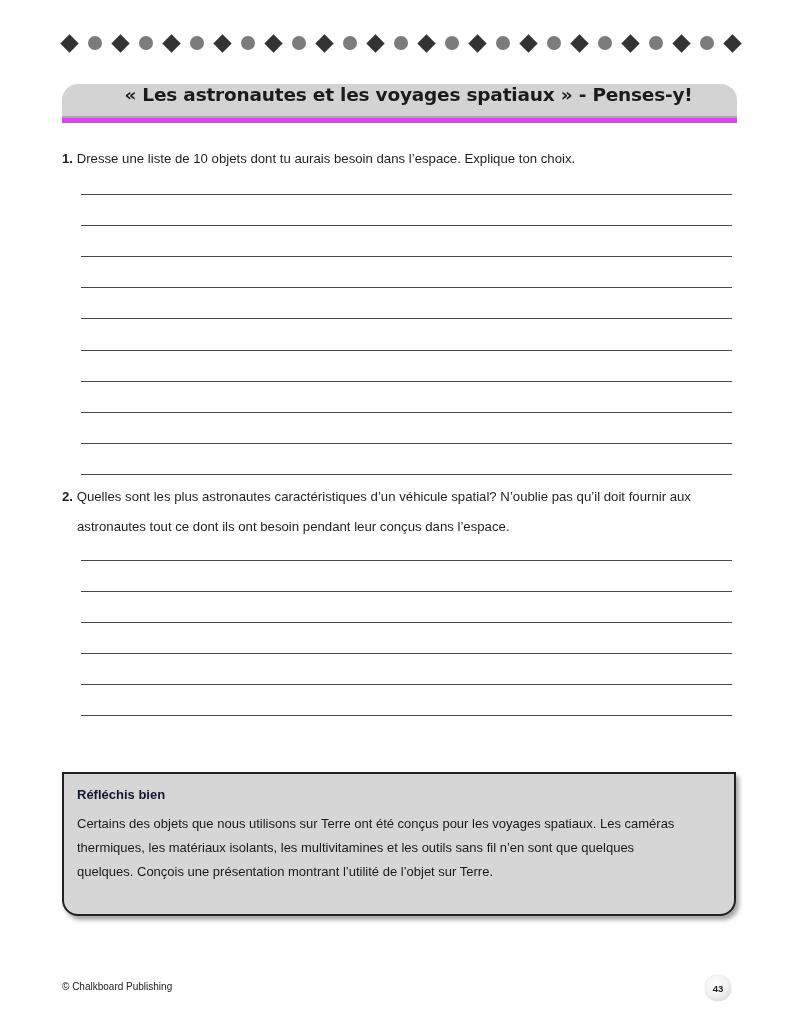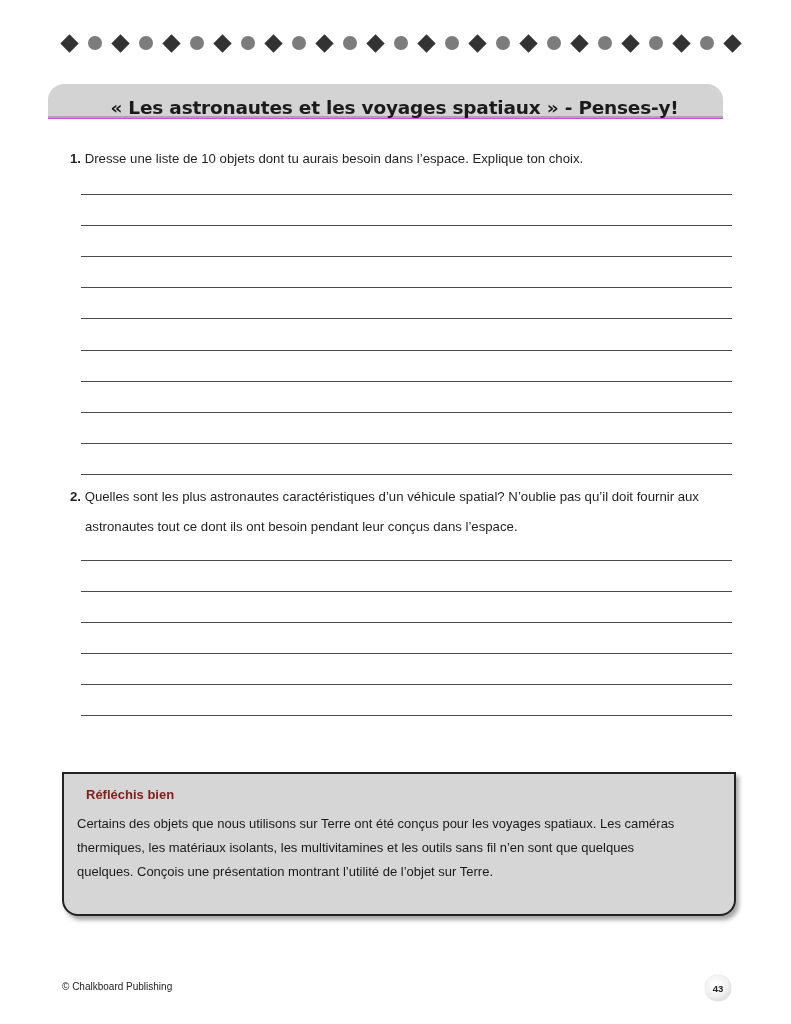--- a/index.html
+++ b/index.html
@@ -12,53 +12,53 @@
       display: flex; justify-content: space-between; align-items: center;
     }
     .deco-diamond {
       width: 13px; height: 13px; background: #333333; transform: rotate(45deg);
       margin: 0 1px;
     }
     .deco-circle {
       width: 14px; height: 14px; border-radius: 50%; background: #7c7c7c;
     }
     .title-banner {
-      position: absolute; left: 48px; top: 84px; width: 675px; height: 34px;
+      position: absolute; left: 62px; top: 84px; width: 675px; height: 34px;
       background: #d3d3d3; border-radius: 16px 16px 0 0;
-      border-bottom: 1px solid #d946ef;
+      border-bottom: 5px solid #d946ef;
       box-shadow: inset 0 -2px 0 #a8a8a8;
-      display: flex; align-items: flex-end; justify-content: center;
+      display: flex; align-items: flex-start; justify-content: center;
     }
     .title-text {
       font-family: "DejaVu Sans", sans-serif; font-weight: bold;
       font-size: 18.5px; color: #1b1b1b; letter-spacing: -0.2px;
       margin-left: 18px;
     }
     .question {
       position: absolute; left: 62px; width: 680px;
-      font-size: 13.2px; line-height: 30px; color: #1f1f1f; margin-left: 8px;
+      font-size: 13.2px; line-height: 30px; color: #1f1f1f;
     }
     .question .num { font-weight: bold; }
     .q1 { top: 144px; }
     .q2 { top: 482px; }
     .q2 .cont { display: block; padding-left: 15px; }
     .answer-line {
       position: absolute; left: 81px; width: 651px; height: 0;
       border-top: 1.4px solid #4a4a4a;
     }
     .think-box {
       position: absolute; left: 62px; top: 772px; width: 674px; height: 144px;
       background: #d6d6d6; border: 2px solid #222222;
       border-radius: 0 0 16px 16px;
       box-shadow: 3px 4px 4px rgba(0,0,0,0.35);
       box-sizing: border-box;
     }
     .think-title {
-      position: absolute; left: 22px; top: 13px;
-      font-size: 13px; font-weight: bold; color: #7f1d1d;
+      position: absolute; left: 13px; top: 13px;
+      font-size: 13px; font-weight: bold; color: #0f172a;
     }
     .think-body {
       position: absolute; left: 13px; top: 38px; width: 650px;
       font-size: 13px; line-height: 24.2px; color: #1a1a1a;
     }
     .footer-copy {
       position: absolute; left: 62px; top: 981px;
       font-size: 10px; color: #222222;
     }
     .page-badge {

